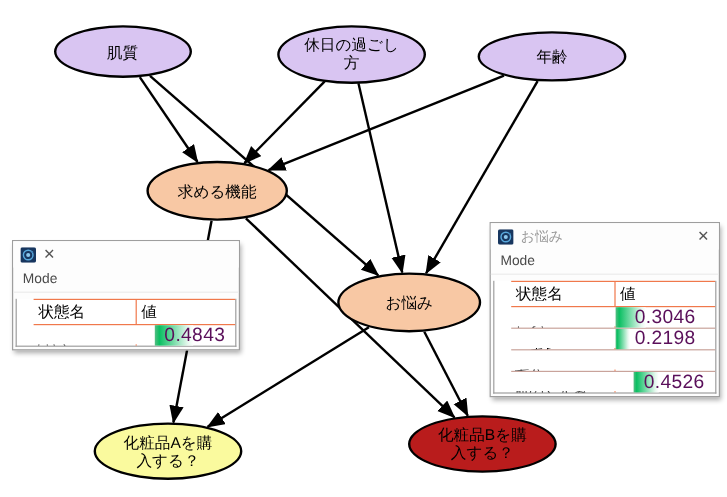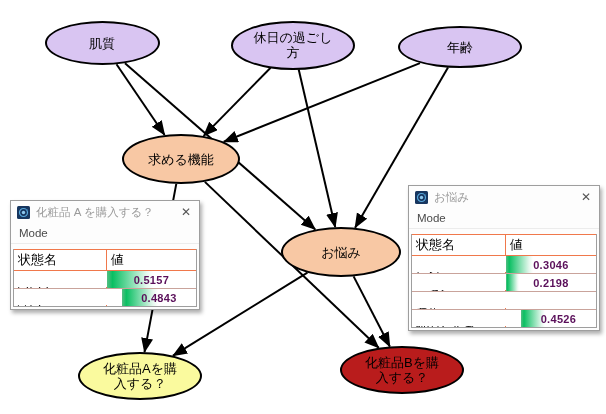--- a/index.html
+++ b/index.html
@@ -25,34 +25,34 @@
     position:absolute;z-index:3;background:#fdfdfd;
     border:1px solid #9e9e9e;
     box-shadow:2px 3px 4px rgba(0,0,0,0.32);
   }
   .titlebar{height:22px;display:flex;align-items:center;gap:6px;padding:0 8px 0 6px;background:#fdfdfd;}
   .appicon{width:13px;height:13px;flex:0 0 13px;display:block;}
   .title{flex:1;color:#9a9a9a;font-size:11.5px;white-space:nowrap;overflow:hidden;}
   .close{color:#555;font-size:12px;line-height:12px;}
   .menubar{height:20px;display:flex;align-items:center;padding-left:8px;border-bottom:1px solid #ececec;}
   .menuitem{color:#4a4a4a;font-size:11.5px;}
-  .ptable{margin:5px 2px 2px 2px;border:1px solid #9e9e9e;border-top:none;background:#fff;}
+  .ptable{margin:5px 2px 2px 2px;border:1px solid #9e9e9e;border-top:none;background:#fff;padding-left:14px;}
   .thead{display:flex;height:20px;border-top:1px solid #f0784b;border-bottom:1px solid #f0784b;}
   .th{display:flex;align-items:center;padding-left:4px;font-size:13px;color:#000;box-sizing:border-box;white-space:nowrap;}
   .c0{width:51%;border-right:1px solid #f0784b;}
   .c1{flex:1;}
   .trow{display:flex;height:17px;border-bottom:1px solid #c9a39b;}
   .trow:last-child{border-bottom:none;gap:15px;}
   .td{box-sizing:border-box;}
   .td.c0{display:flex;align-items:center;padding-left:3px;font-size:12px;color:#000;white-space:nowrap;overflow:hidden;margin-top:16px;}
   .td.c1{position:relative;}
   .bar{position:absolute;left:0;top:0;bottom:0;
     background:linear-gradient(90deg,#55bd83 0%,#0abf62 12%,#e6f8ee 86%,#ffffff 100%);}
   .num{position:absolute;inset:0;display:flex;align-items:center;justify-content:center;
-    color:#5a0f5a;font-weight:bold;font-size:11px;letter-spacing:.3px;}
+    color:#5a0f5a;font-weight:normal;font-size:16px;letter-spacing:.3px;}
 </style>
 </head>
 <body>
 
 <div id="stage">
   <svg id="edge-layer" width="606" height="414">
     <defs>
       <marker id="arrowhead" markerUnits="userSpaceOnUse" markerWidth="16" markerHeight="14" refX="14" refY="6" orient="auto">
         <path d="M0,0 L15,6 L0,12 Z" fill="#000"></path>
       </marker>
@@ -98,39 +98,31 @@
     </div>
   <div id="windows">
       <div class="window" style="left: 10px; top: 200px; width: 188px;">
     <div class="titlebar">
       <svg class="appicon" viewBox="0 0 13 13">
         <rect x="0" y="0" width="13" height="13" rx="1.5" fill="#17365f"></rect>
         <circle cx="6.5" cy="6.5" r="4" fill="none" stroke="#58a8dc" stroke-width="1.2"></circle>
         <circle cx="6.5" cy="6.5" r="1.7" fill="#8cc8ee"></circle>
         <circle cx="9.8" cy="4.0" r="0.9" fill="#3f7fb4"></circle>
       </svg>
-      <span class="title">化粧品 A を購入する？</span>
       <span class="close">✕</span>
     </div>
     <div class="menubar">
       <span class="menuitem">Mode</span>
     </div>
     <div class="ptable">
       <div class="thead">
         <span class="th c0">状態名</span>
         <span class="th c1">値</span>
       </div>
       <div class="tbody">
-            <div class="trow">
-    <span class="td c0">いいえ</span>
-    <span class="td c1">
-      <i class="bar" style="width: 51.57%;"></i>
-      <b class="num">0.5157</b>
-    </span>
-  </div>
             <div class="trow">
     <span class="td c0">はい</span>
     <span class="td c1">
       <i class="bar" style="width: 48.43%;"></i>
       <b class="num">0.4843</b>
     </span>
   </div>
           </div>
     </div>
   </div>

